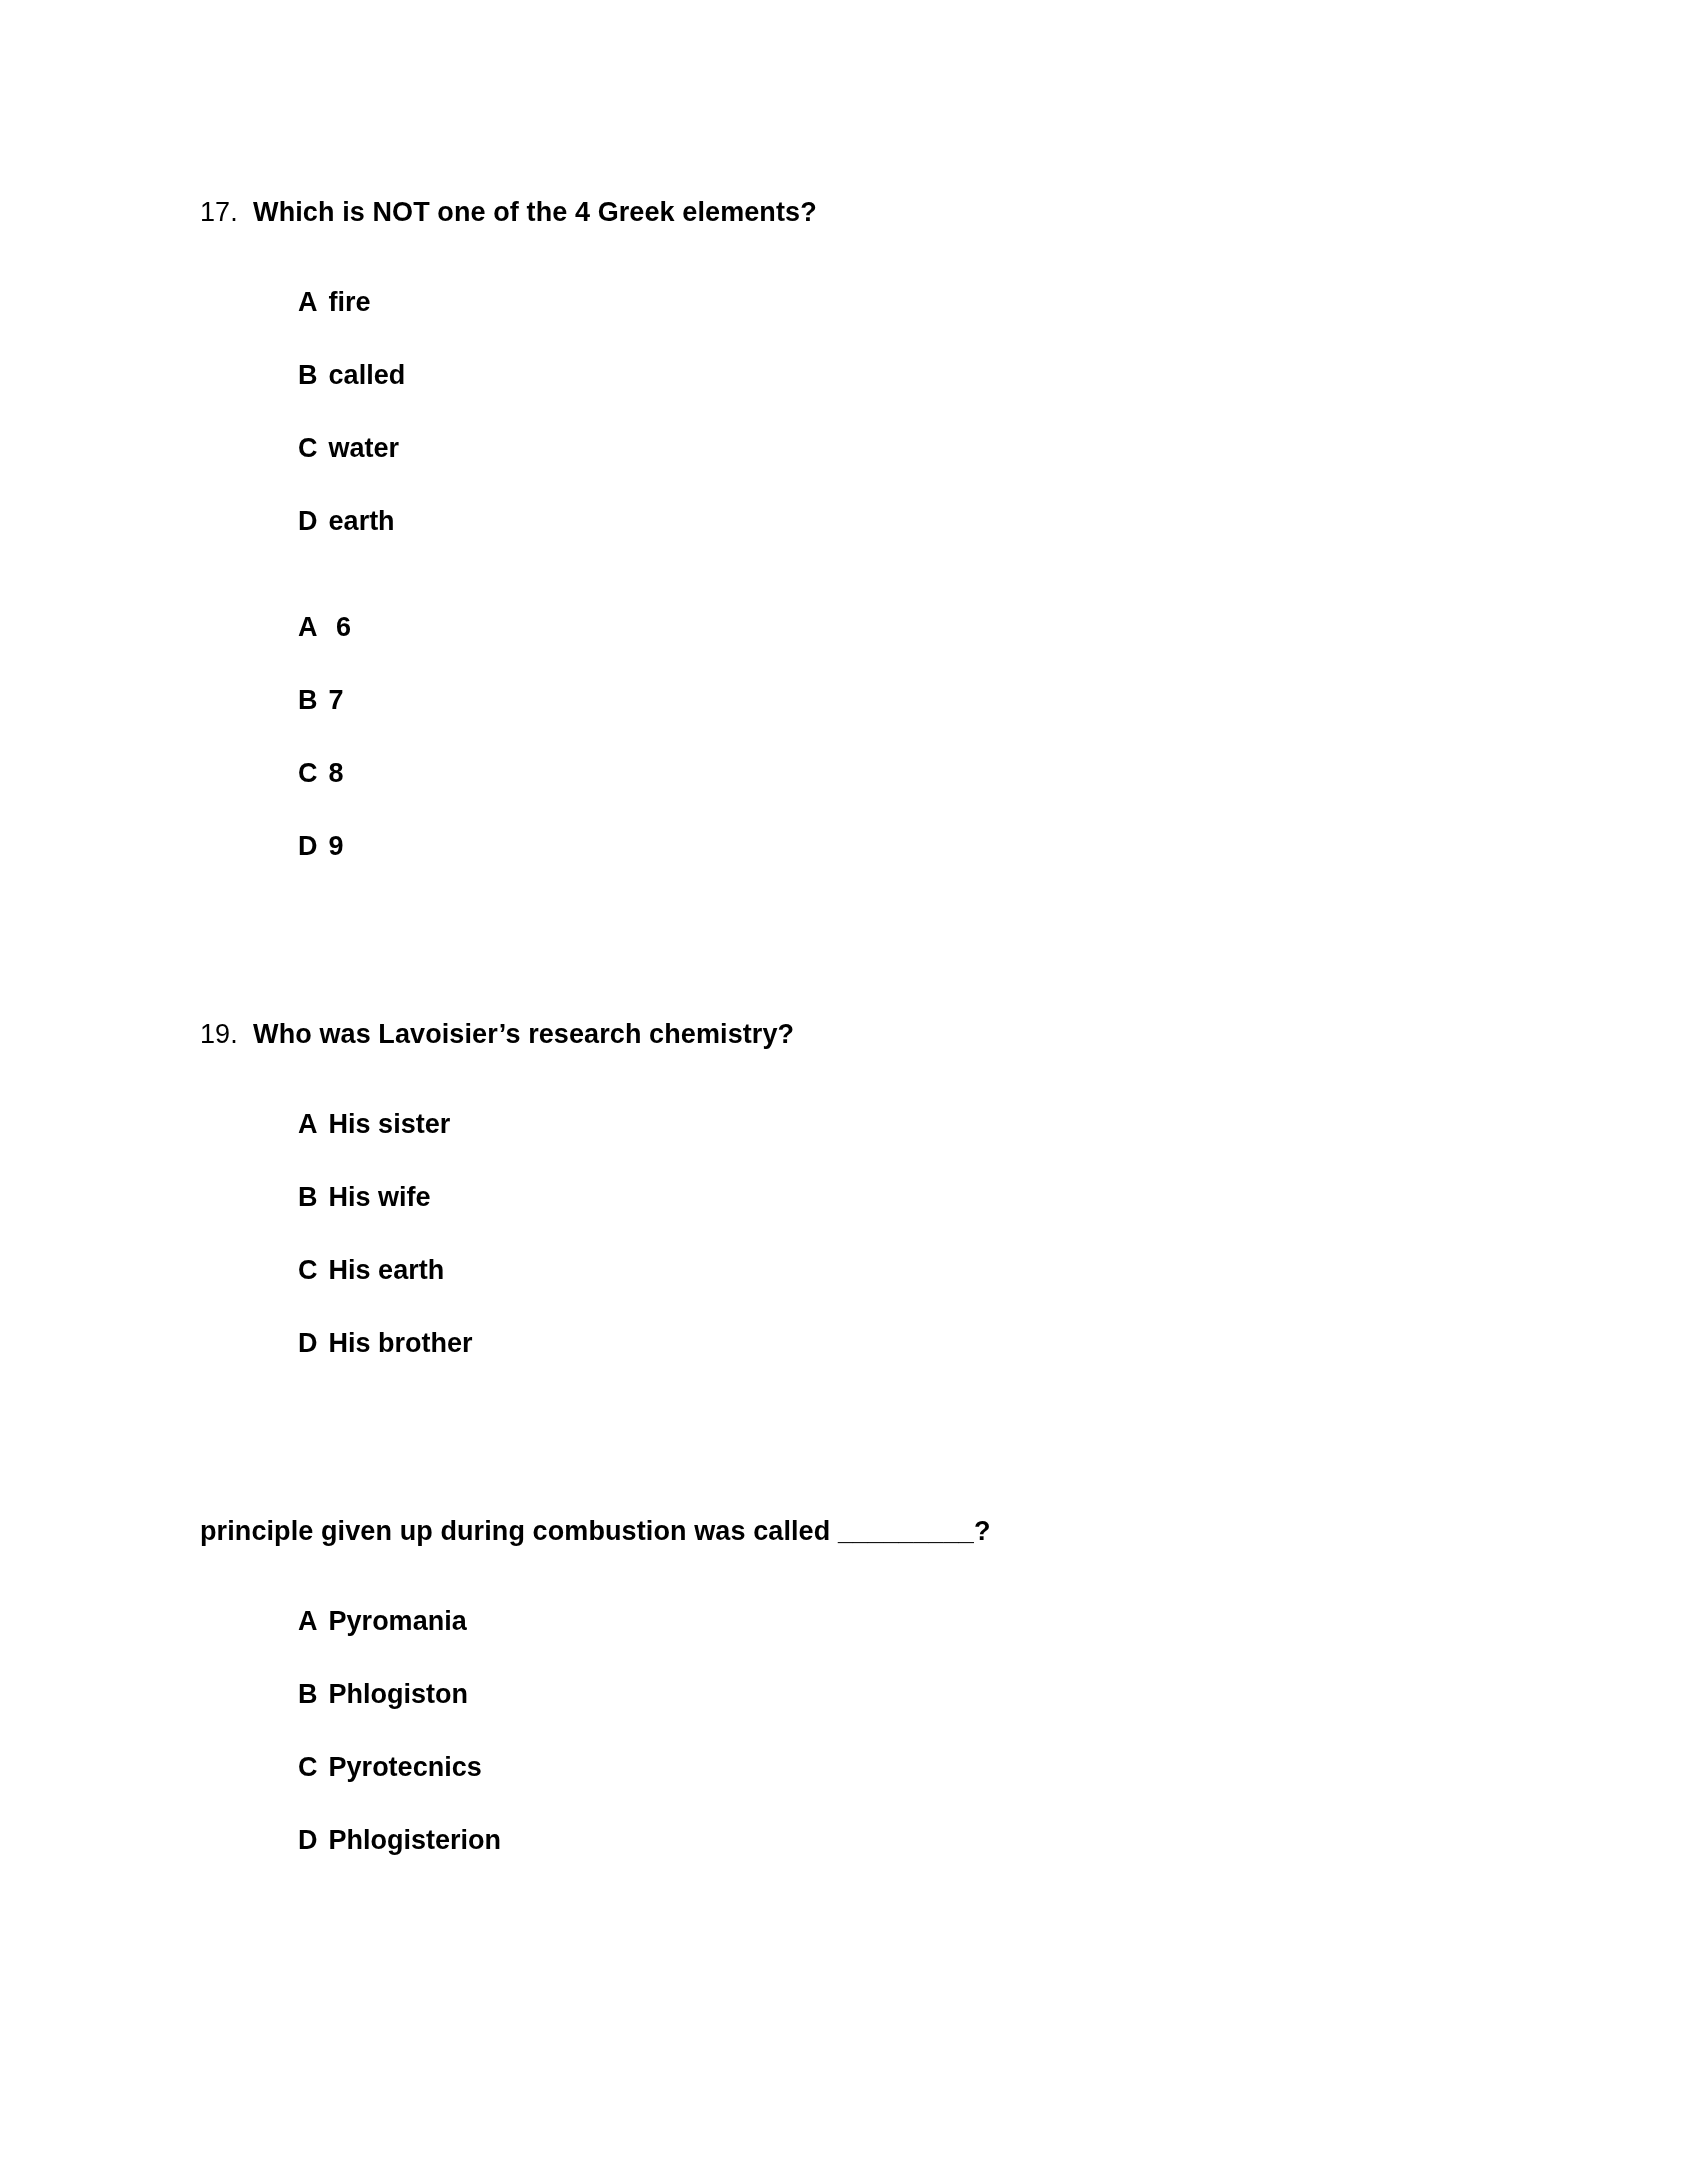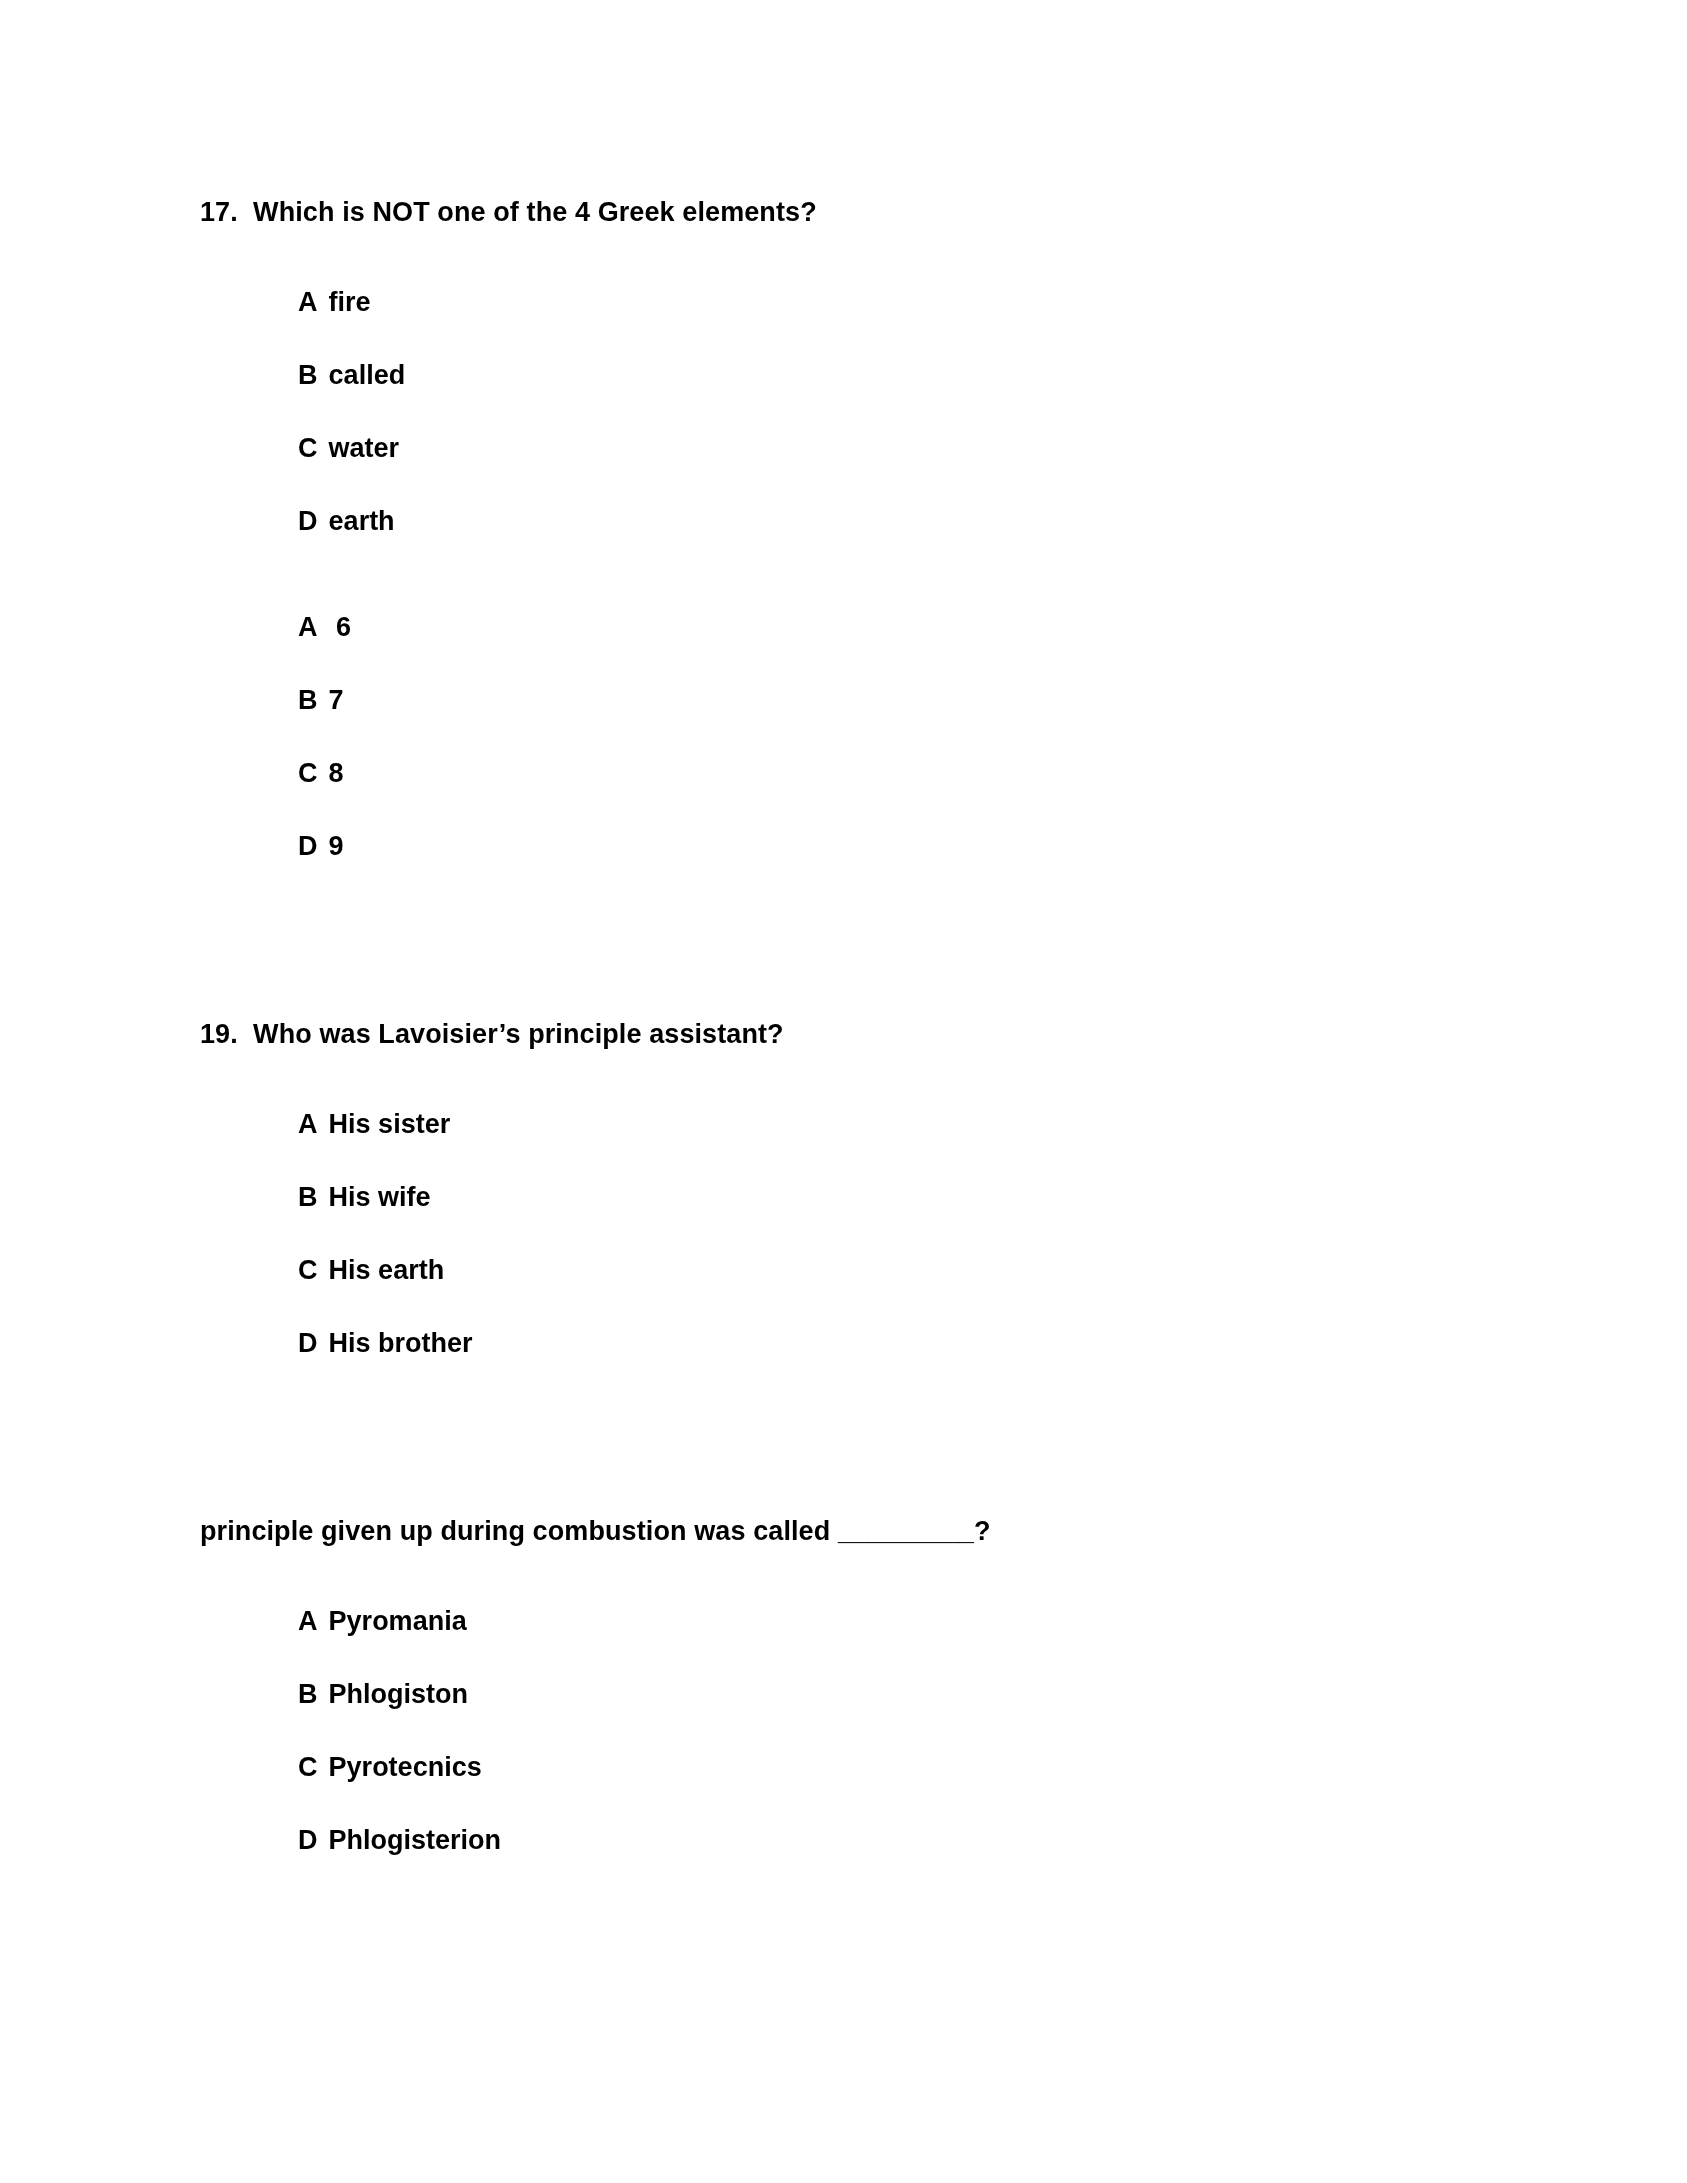--- a/index.html
+++ b/index.html
@@ -43,21 +43,21 @@
   .question-line {
     font-size: 27px;
     font-weight: bold;
     line-height: 42px;
     letter-spacing: 0.1px;
     margin: 0;
     white-space: pre-wrap;
   }
 
   .question-number {
-    font-weight: bold;
+    font-weight: normal;
   }
 
   .options {
     list-style: none;
     margin: 0;
     padding: 0;
   }
 
   .option-row {
     display: flex;
@@ -131,21 +131,21 @@
         <li class="option-row">
           <span class="option-letter">D</span>
           <span class="option-text">9</span>
         </li>
       </ul>
     </div>
 
     <div class="gap-large"></div>
 
     <div class="question-block">
-      <p class="question-line"><span class="question-number">19.</span>&nbsp;&nbsp;<span>Who was Lavoisier’s principle assistant?</span></p>
+      <p class="question-line"><span class="question-number">19.</span>&nbsp;&nbsp;<span>Who was Lavoisier’s research chemistry?</span></p>
       <div class="gap-small"></div>
       <ul class="options">
         <li class="option-row">
           <span class="option-letter">A</span>
           <span class="option-text">His sister</span>
         </li>
         <li class="option-row">
           <span class="option-letter">B</span>
           <span class="option-text">His wife</span>
         </li>

